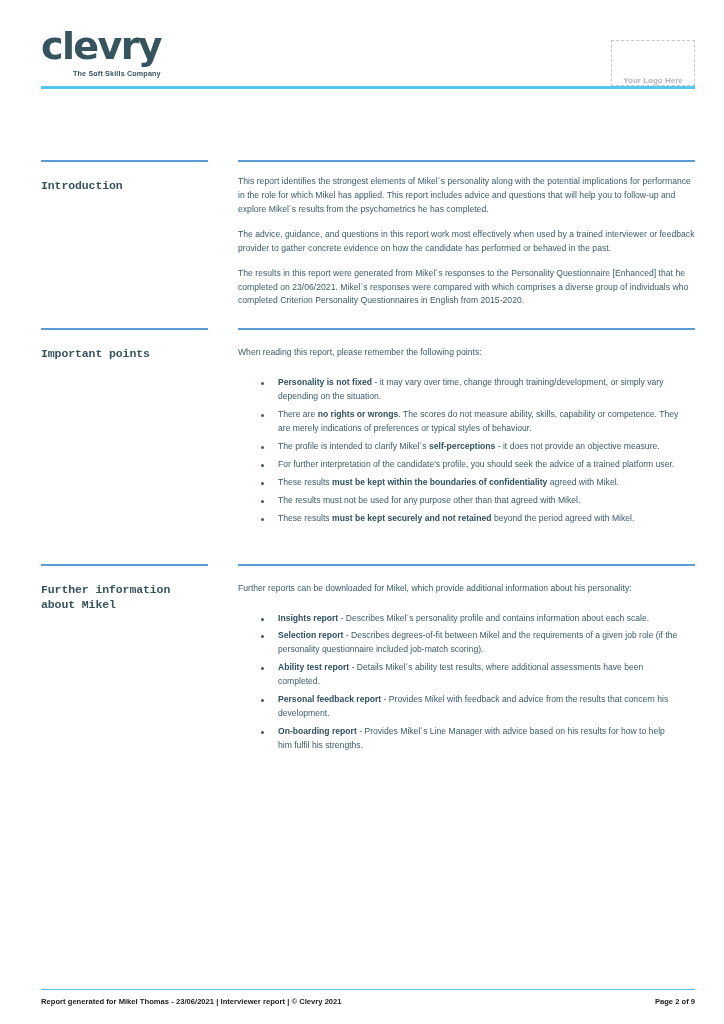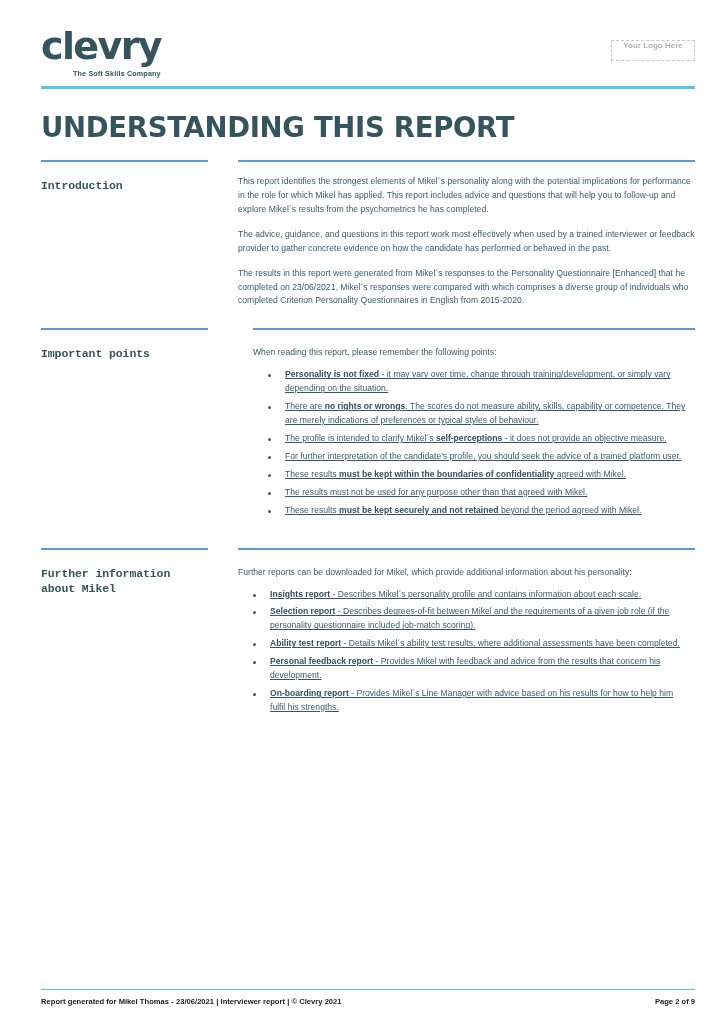--- a/index.html
+++ b/index.html
@@ -47,24 +47,24 @@
     font-weight: 700;
     letter-spacing: 0.15px;
     color: #35545E;
     margin: 4px 0 0 32px;
   }
   .logo-placeholder {
     position: absolute;
     right: 29px;
     top: 40px;
     width: 84px;
-    height: 21px;
+    height: 46px;
     border: 1px dashed #C3C7CA;
     display: flex;
-    align-items: flex-start;
+    align-items: flex-end;
     justify-content: center;
     box-sizing: border-box;
   }
   .logo-placeholder span {
     font-size: 8px;
     font-weight: 700;
     color: #AFB4B8;
     white-space: nowrap;
   }
   .header-rule {
@@ -141,24 +141,23 @@
     letter-spacing: 0.02px;
   }
   .body-p:last-child { margin-bottom: 0; }
   .lead-p {
     margin: 16px 0 6px 0;
     font-size: 8.6px;
     line-height: 1.62;
     color: #3A5B6B;
   }
   ul.bullets {
-    margin: 8px;
+    margin: 16px;
     padding: 0;
     list-style: none;
-    text-decoration: underline;
   }
   ul.bullets li {
     position: relative;
     padding-left: 24px;
     margin-bottom: 4px;
     font-size: 8.6px;
     line-height: 1.62;
     color: #3A5B6B;
   }
   ul.bullets li:last-child { margin-bottom: 0; }
@@ -213,38 +212,37 @@
     <div class="logo-block">
       <div class="logo-word">clevry</div>
       <div class="logo-tagline">The Soft Skills Company</div>
     </div>
     <div class="logo-placeholder">
       <span>Your Logo Here</span>
     </div>
     <div class="header-rule"></div>
   </div>
 
-  <h1 class="page-title">UNDERSTANDING THIS REPORT</h1>
 
   <div class="content">
 
     <div class="section">
       <div class="section-left">
         <div class="rule-left"></div>
         <h2 class="section-heading">Introduction</h2>
       </div>
       <div class="section-right">
         <div class="rule-right"></div>
         <p class="body-p">This report identifies the strongest elements of Mikel´s personality along with the potential implications for performance in the role for which Mikel has applied. This report includes advice and questions that will help you to follow-up and explore Mikel´s results from the psychometrics he has completed.</p>
         <p class="body-p">The advice, guidance, and questions in this report work most effectively when used by a trained interviewer or feedback provider to gather concrete evidence on how the candidate has performed or behaved in the past.</p>
         <p class="body-p">The results in this report were generated from Mikel´s responses to the Personality Questionnaire [Enhanced] that he completed on 23/06/2021. Mikel´s responses were compared with which comprises a diverse group of individuals who completed Criterion Personality Questionnaires in English from 2015-2020.</p>
       </div>
     </div>
 
-    <div class="section" style="margin-top:20px;gap:15px;">
+    <div class="section" style="margin-top:20px;">
       <div class="section-left">
         <div class="rule-left"></div>
         <h2 class="section-heading">Important points</h2>
       </div>
       <div class="section-right">
         <div class="rule-right"></div>
         <p class="lead-p">When reading this report, please remember the following points:</p>
         <ul class="bullets">
             <li><span class="b">Personality is not fixed</span><span> - it may vary over time, change through training/development, or simply vary depending on the situation.</span></li>
             <li><span>There are </span><span class="b">no rights or wrongs</span><span>. The scores do not measure ability, skills, capability or competence. They are merely indications of preferences or typical styles of behaviour.</span></li>

